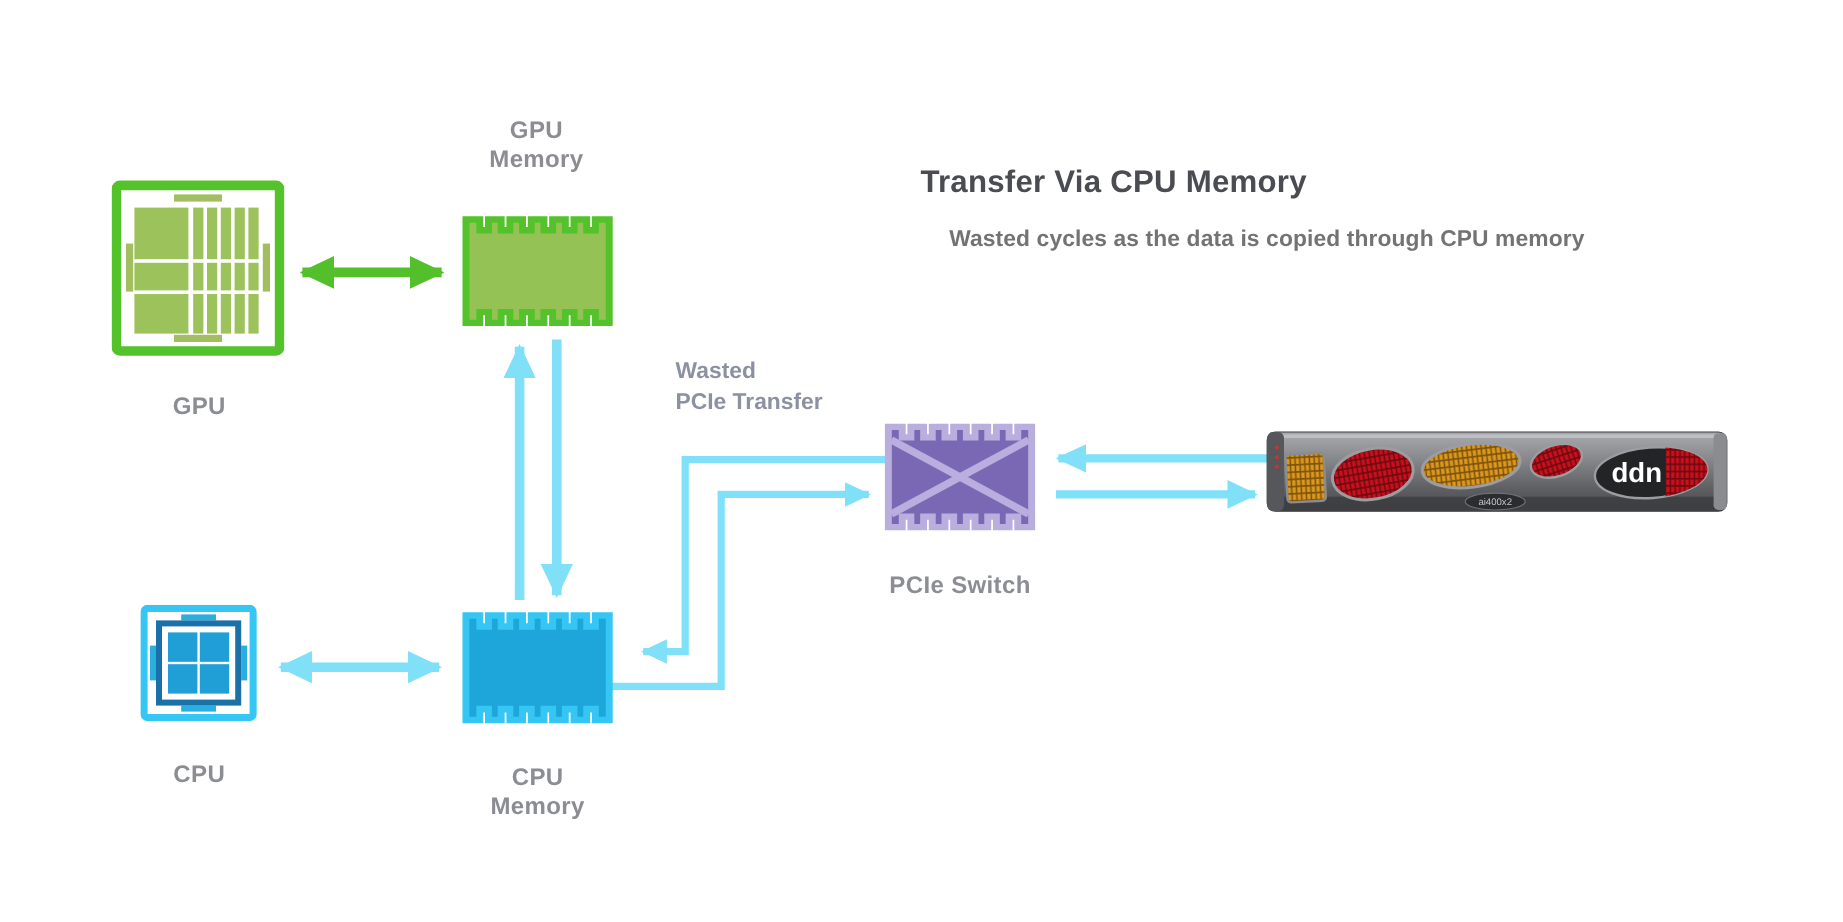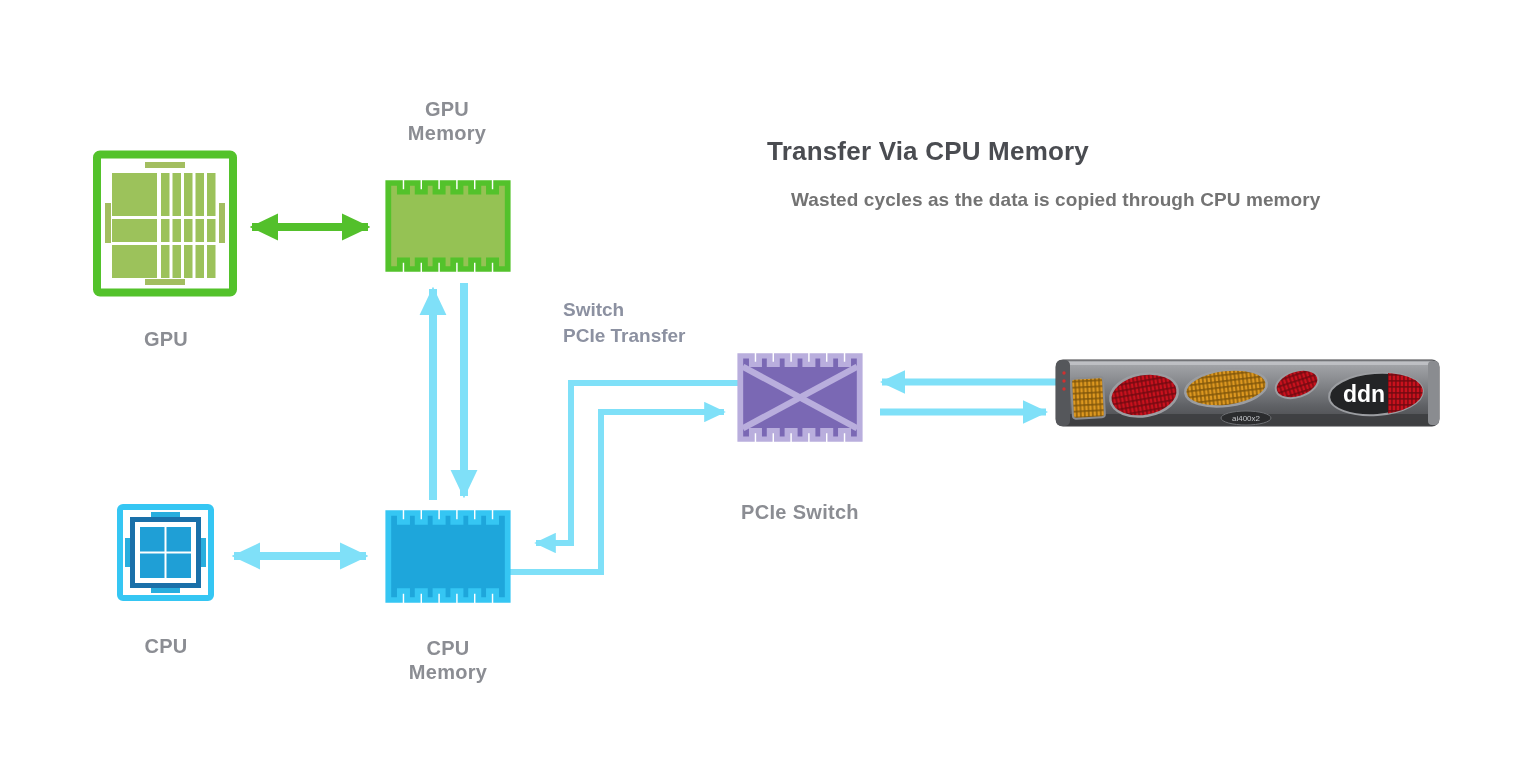--- a/index.html
+++ b/index.html
@@ -172,20 +172,20 @@
 
   <div class="node-label" style="left:166px;top:327px;">GPU</div>
 
   <div class="node-label" style="left:166px;top:634px;">CPU</div>
 
   <div class="node-label" style="left:448px;top:636px;">
     <div>CPU</div>
     <div>Memory</div>
   </div>
 
-  <div class="node-label" style="left:800px;top:476px;margin-top:24px;">PCIe Switch</div>
+  <div class="node-label" style="left:800px;top:476px;">PCIe Switch</div>
 
   <div class="wasted-label">
-    <div>Switch</div>
+    <div>Wasted</div>
     <div>PCIe Transfer</div>
   </div>
 
 </div>
 
 </body></html>

